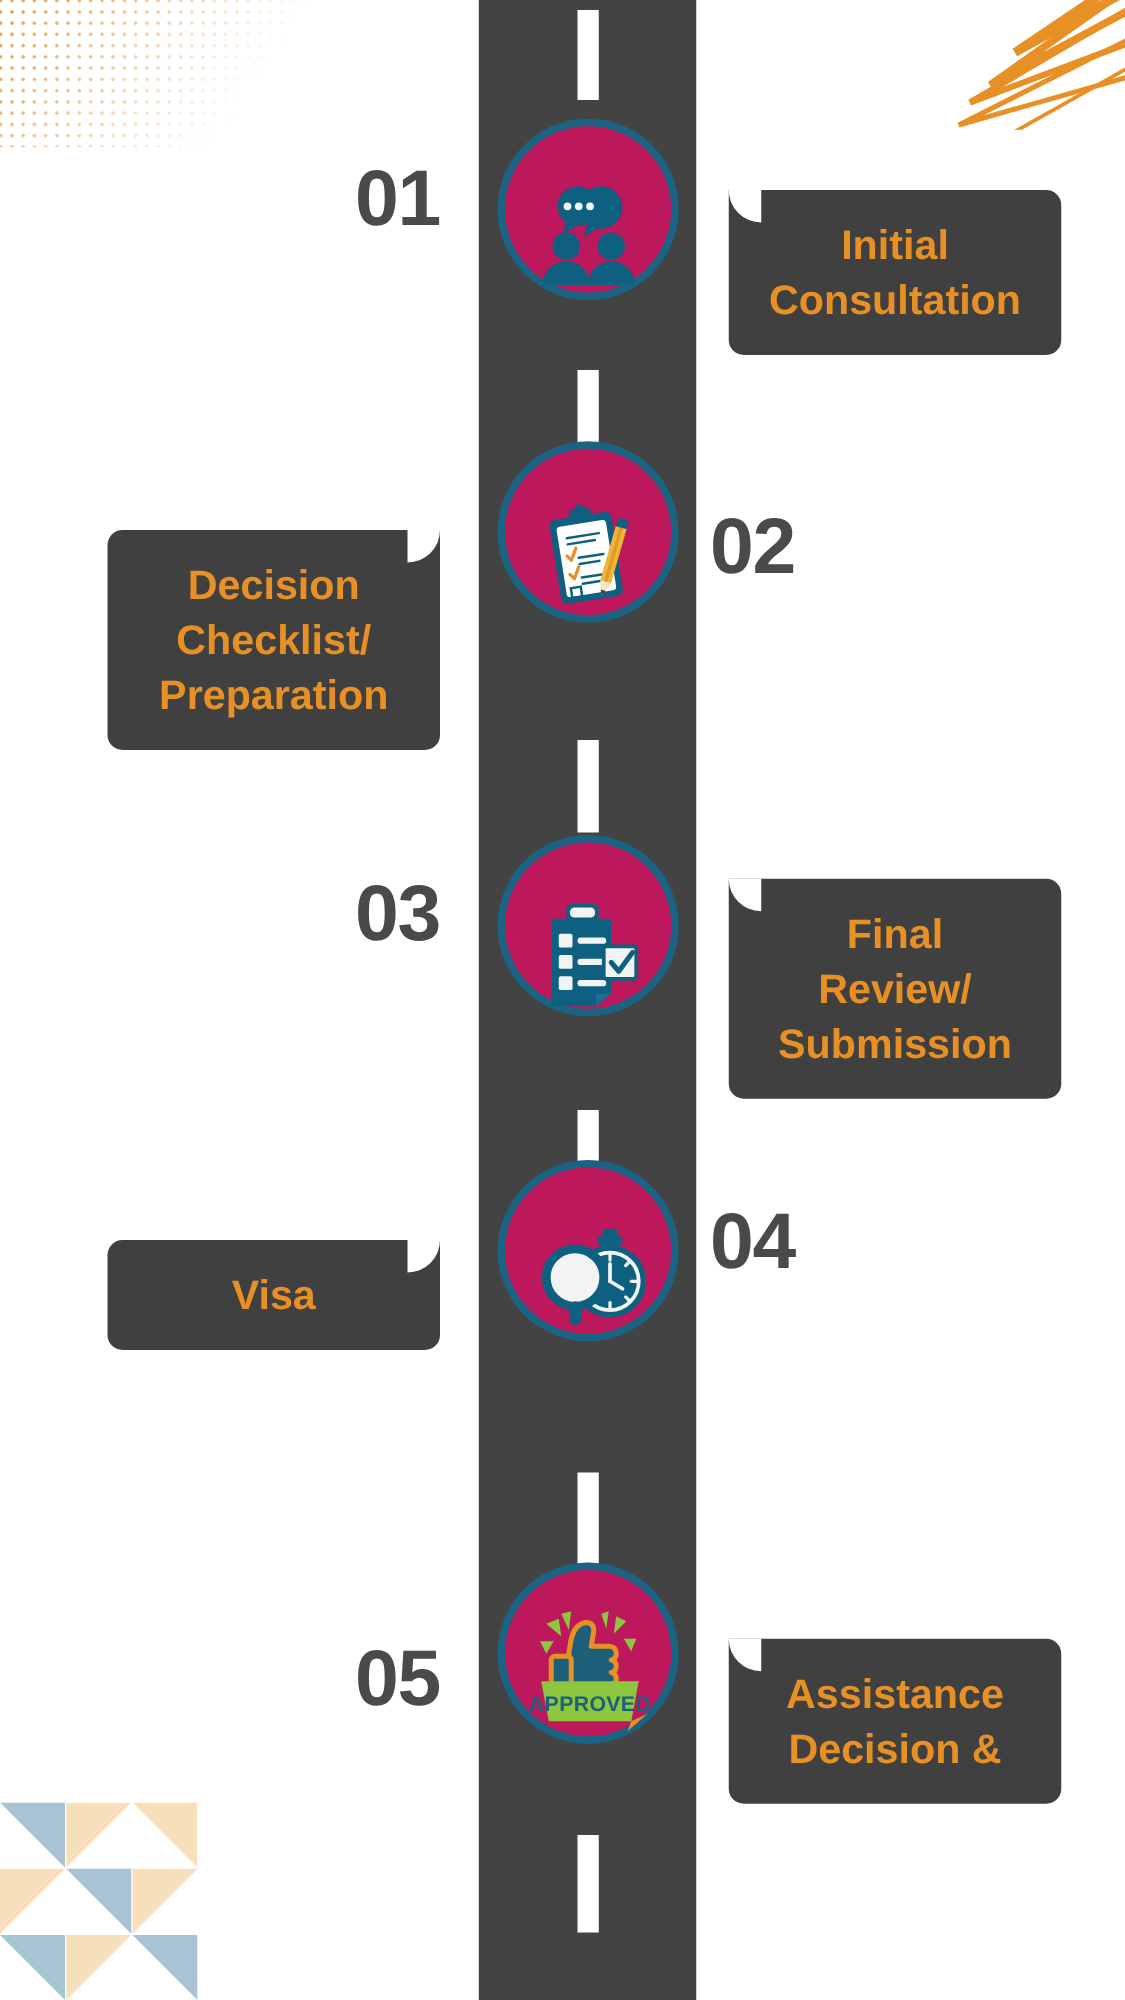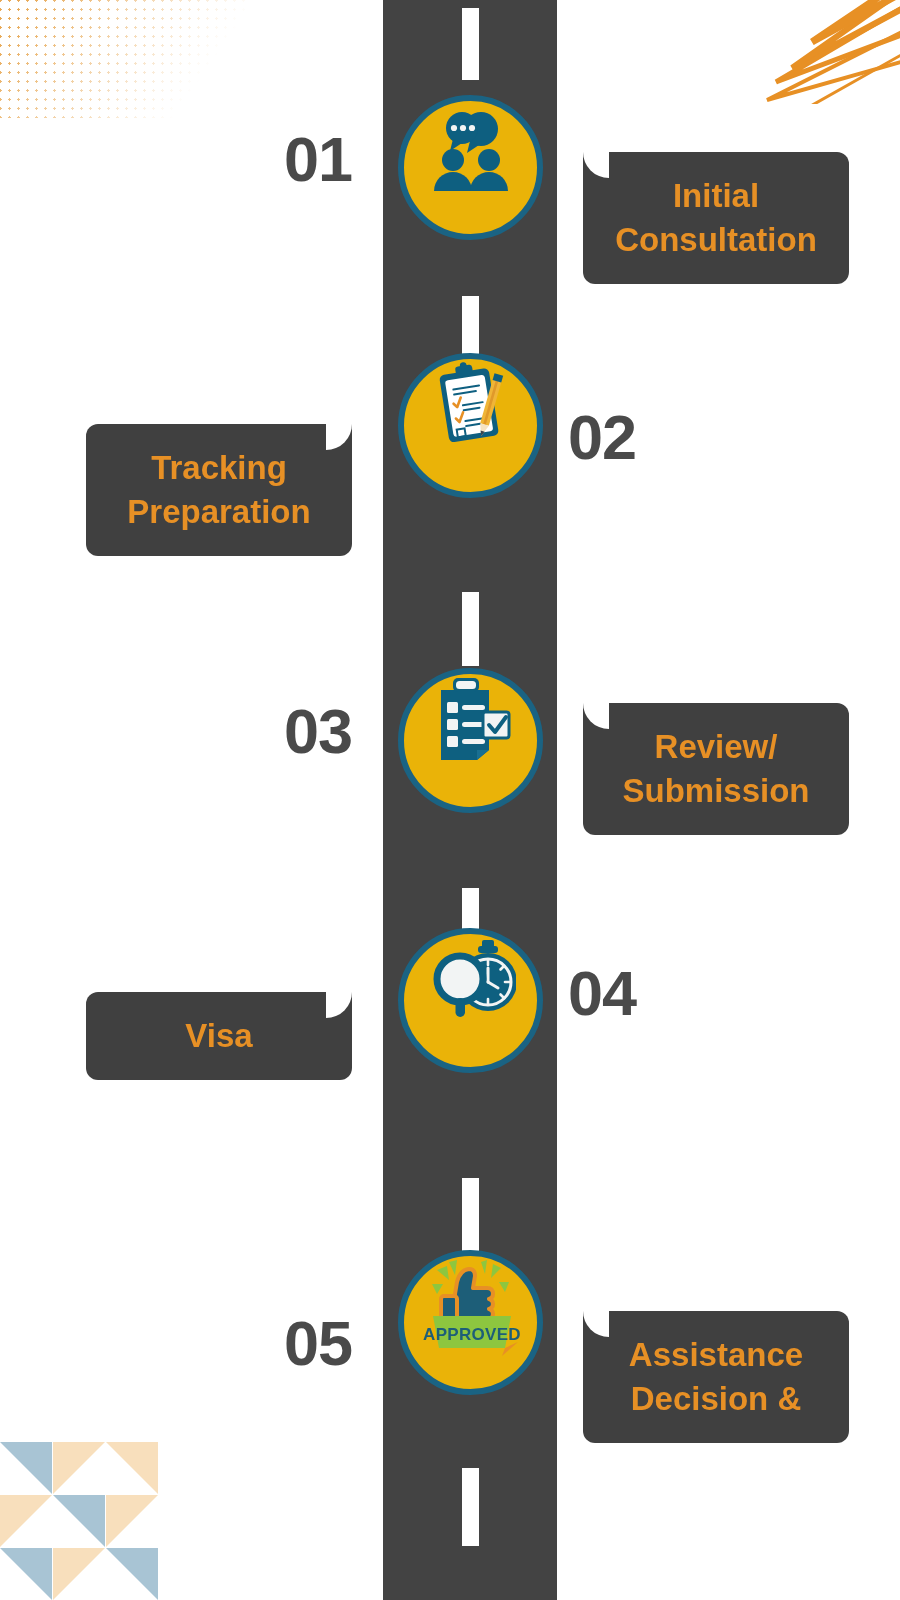--- a/index.html
+++ b/index.html
@@ -31,24 +31,24 @@
     background:#434343;
   }
   .dash{position:absolute;left:462px;width:17px;background:#ffffff;}
 
   
   .step{position:absolute;left:0;width:900px;height:0;}
 
   .node{
     position:absolute;left:398px;width:145px;height:145px;
     border-radius:50%;
-    background:#eab308;
+    background:#be185d;
     border:6px solid #1a6383;
     box-sizing:border-box;
-    display:flex;align-items:flex-start;justify-content:center;
+    display:flex;align-items:flex-end;justify-content:center;
   }
   .node svg{display:block;}
 
   .num{
     position:absolute;
     font-size:63px;font-weight:700;color:#4a4a4a;
     letter-spacing:-1px;line-height:1;
   }
   .num.right{left:566px;}
 
@@ -180,21 +180,22 @@
           <rect x="60" y="20" width="9" height="46" fill="#f0b537"></rect>
           <rect x="63.2" y="20" width="2.6" height="46" fill="#e0992a"></rect>
           <rect x="60" y="14" width="9" height="7" fill="#0e5f80"></rect>
           <polygon points="60,66 69,66 64.5,78" fill="#f6e3c2"></polygon>
           <polygon points="62.4,73 66.6,73 64.5,78" fill="#39454f"></polygon>
         </g>
       </svg>
     </div>
 
     <div class="card left" style="top:424px;">
-      <span>Tracking</span>
+      <span>Decision</span>
+      <span>Checklist/</span>
       <span>Preparation</span>
     </div>
   </div>
 
   <div class="step">
     <div class="num" style="left:auto;right:548px;top:700px;">03</div>
 
     <div class="node" style="top:668px;">
       <svg width="88" height="88" viewBox="0 0 88 88">
         <g fill="#0e6080">
@@ -210,20 +211,21 @@
           <rect x="20" y="62" width="11" height="11" rx="1.5"></rect>
           <rect x="35" y="65" width="23" height="5" rx="2.5"></rect>
         </g>
         <polygon points="50,76 62,76 50,86" fill="#1a6f91"></polygon>
         <rect x="56" y="38" width="26" height="26" rx="2.5" fill="#f2f4f4" stroke="#0e6080" stroke-width="3"></rect>
         <path d="M62 51 l6 7 l11 -15" fill="none" stroke="#0e6080" stroke-width="4" stroke-linecap="round" stroke-linejoin="round"></path>
       </svg>
     </div>
 
     <div class="card right" style="top:703px;">
+      <span>Final</span>
       <span>Review/</span>
       <span>Submission</span>
     </div>
   </div>
 
   <div class="step">
     <div class="num" style="left:568px;top:962px;">04</div>
 
     <div class="node" style="top:928px;">
       <svg width="90" height="90" viewBox="0 0 90 90">

